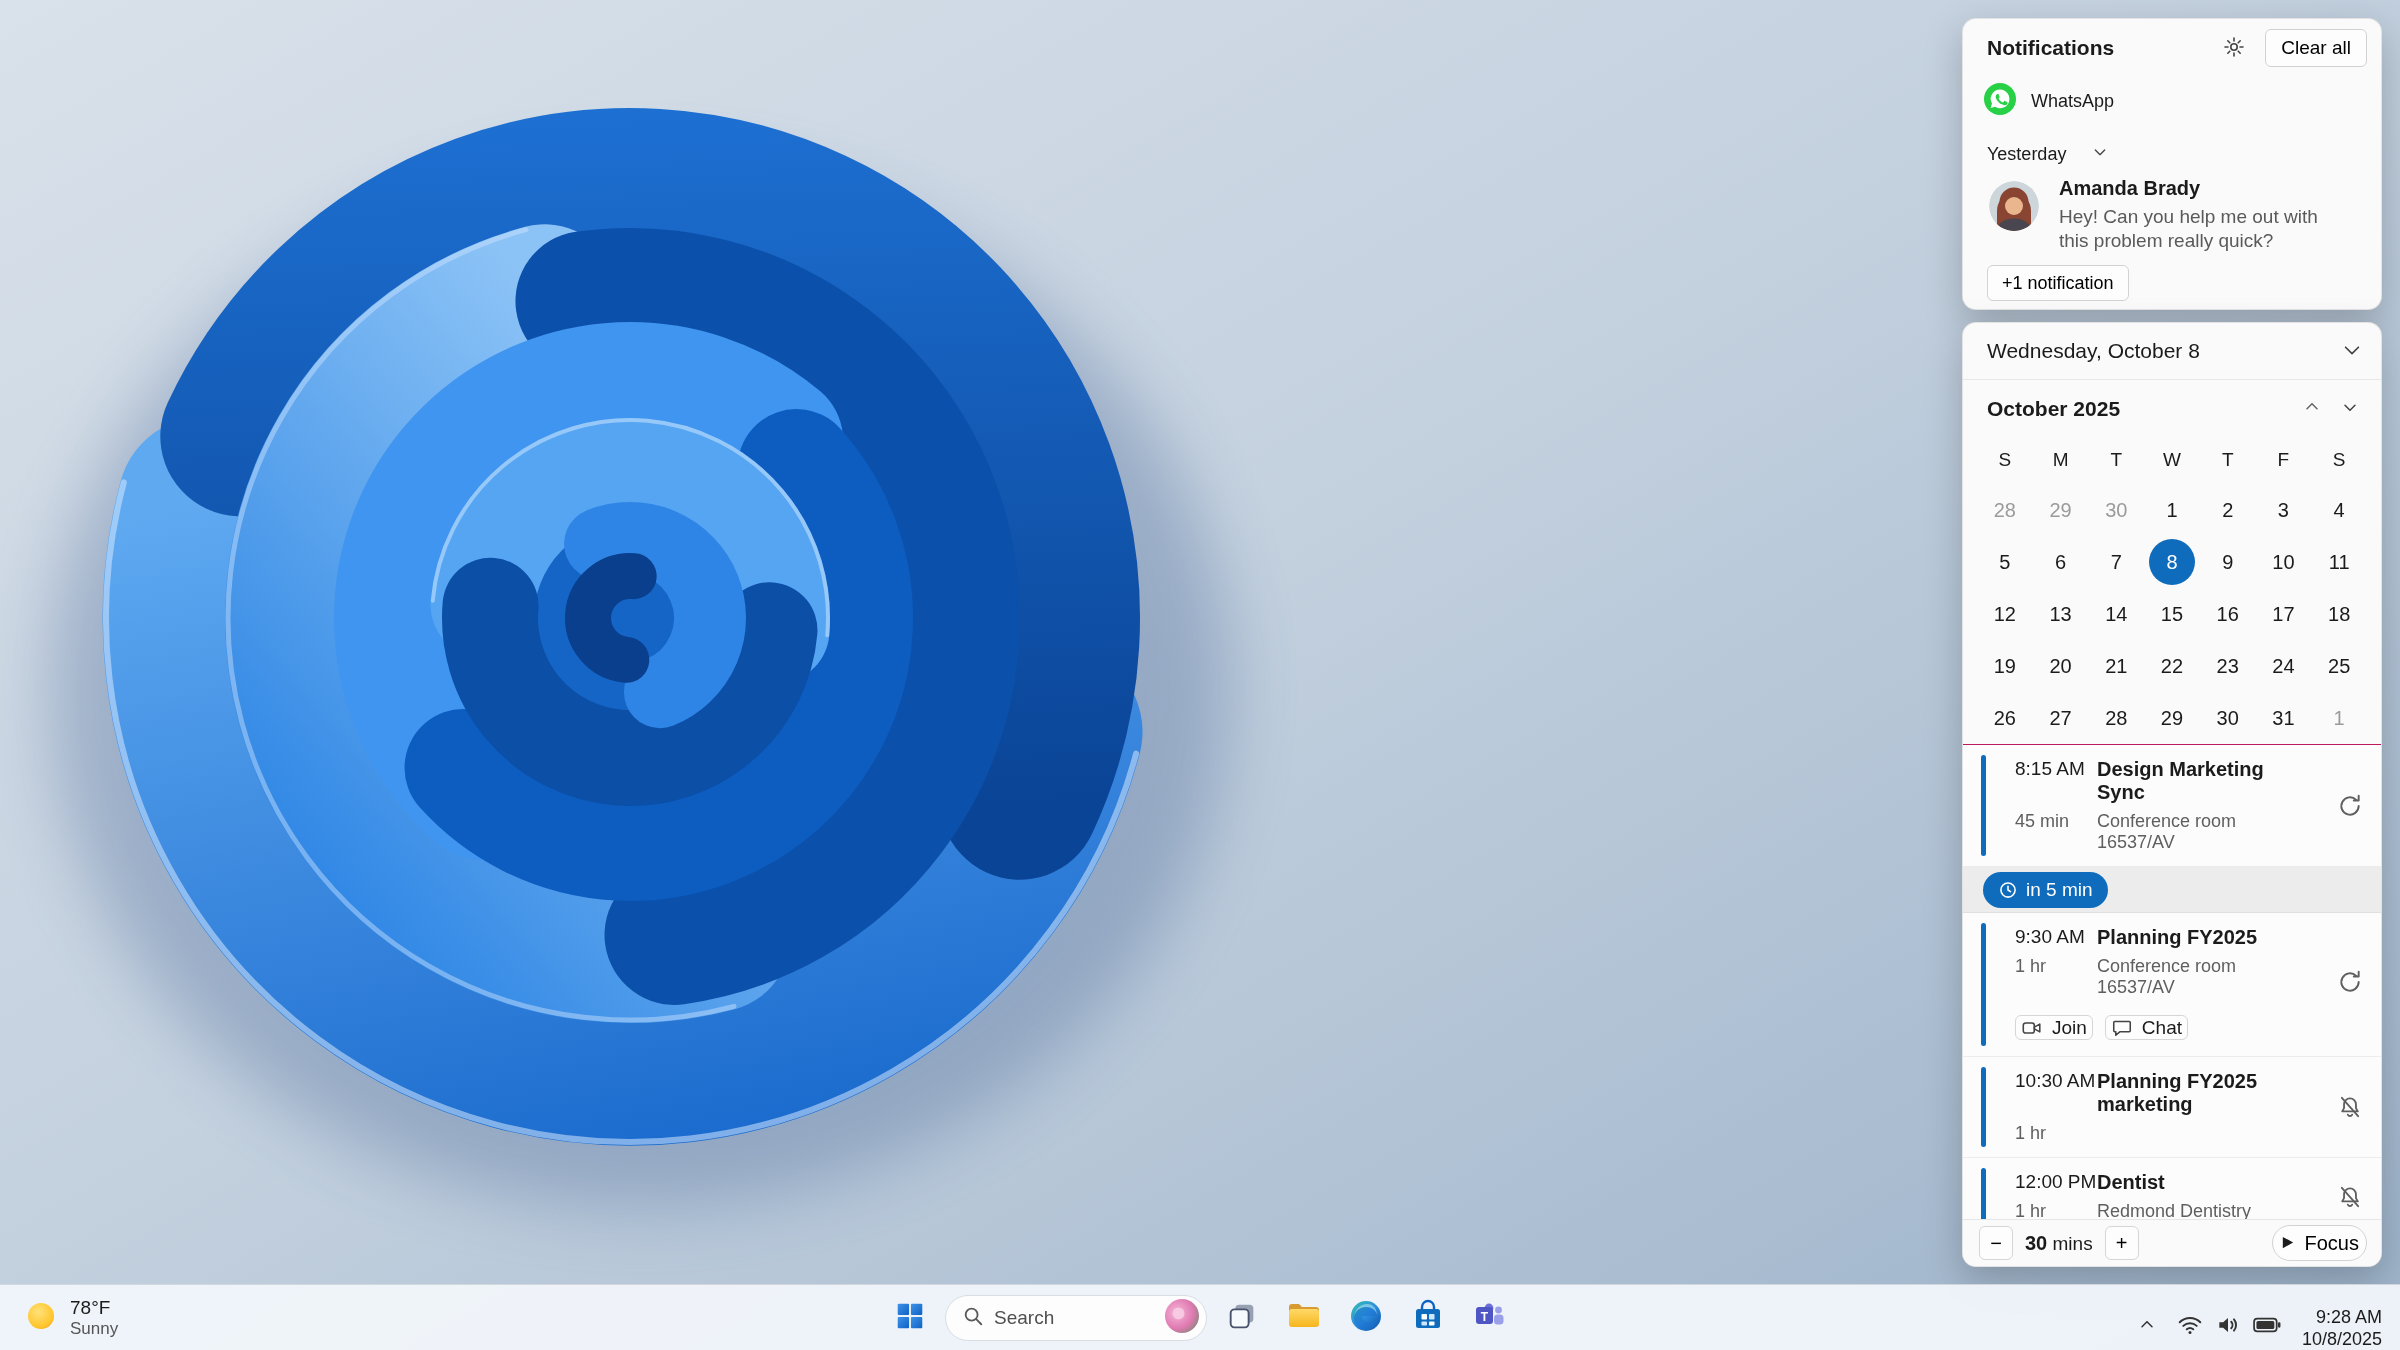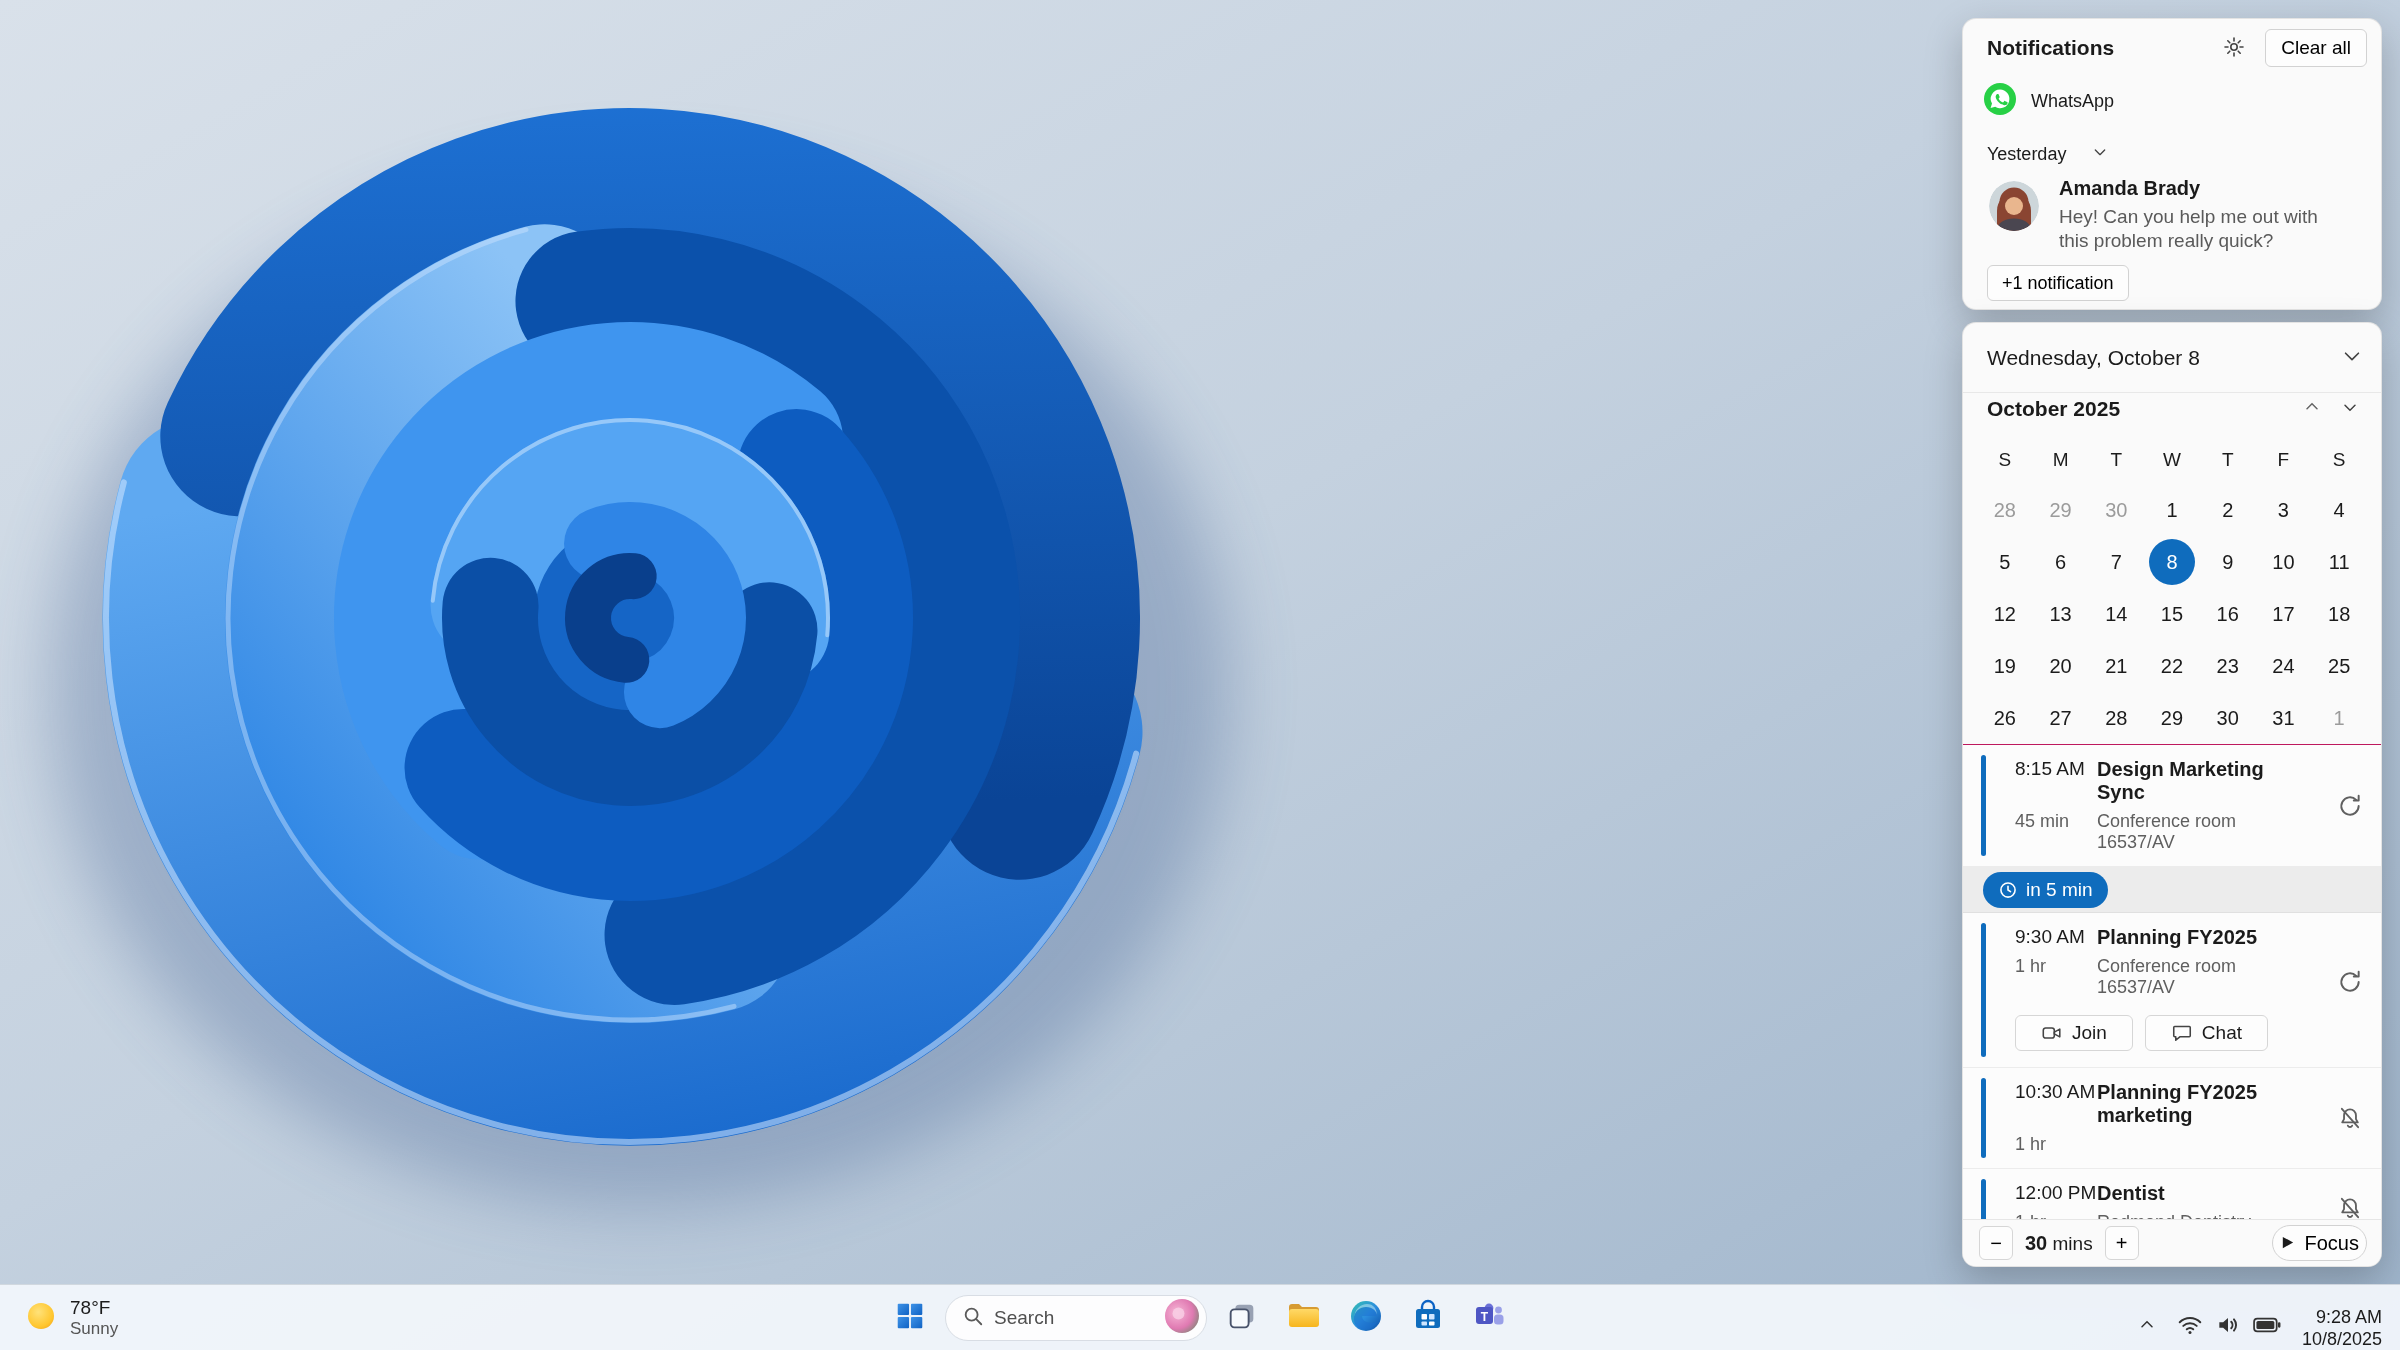--- a/index.html
+++ b/index.html
@@ -26,21 +26,21 @@
   .app-row{position:absolute;top:62px;left:20px;right:20px;height:40px;display:flex;align-items:center;gap:14px;font-size:18px}
   .group-row{position:absolute;top:120px;left:24px;height:30px;display:flex;align-items:center;gap:26px;font-size:18px;cursor:pointer}
   .notif-item{position:absolute;top:154px;left:0;right:0;height:90px;cursor:pointer}
   .notif-avatar{position:absolute;top:8px;left:26px;width:50px;height:50px;border-radius:50%;overflow:hidden}
   .notif-sender{position:absolute;top:4px;left:96px;font-size:20px;font-weight:700}
   .notif-msg{position:absolute;top:32px;left:96px;right:34px;font-size:19px;line-height:24px;color:#5a5a5a}
   .more-btn{position:absolute;top:246px;left:24px;height:36px;padding:0 14px;font-size:18px;border:1px solid #d2d2d2;
     border-radius:6px;background:#fdfdfd;display:flex;align-items:center;font-family:inherit;cursor:pointer}
 
   
-  .cal-dateheader{position:absolute;top:0;left:0;right:0;height:70px;display:flex;align-items:center;
+  .cal-dateheader{position:absolute;top:0;left:0;right:0;height:57px;display:flex;align-items:center;
     padding:0 10px 0 24px;border-bottom:1px solid #e8e8e8;font-size:21px}
   .cal-monthnav{position:absolute;top:58px;left:0;right:0;height:55px;display:flex;align-items:center;padding:0 12px 0 24px}
   .month-label{font-size:21px;font-weight:700;flex:1}
   .nav-btn{width:38px;height:38px;border:none;background:transparent;border-radius:6px;
     display:flex;align-items:center;justify-content:center;cursor:pointer}
   .cal-dayhead{position:absolute;top:113px;left:14px;right:14px;height:48px;display:grid;
     grid-template-columns:repeat(7,1fr);align-items:center;justify-items:center;font-size:19px}
   .cal-grid{position:absolute;top:161px;left:14px;right:14px;display:grid;grid-template-columns:repeat(7,1fr);
     grid-auto-rows:52px;justify-items:center;align-items:center;font-size:20px}
   .cal-cell{width:46px;height:46px;display:flex;align-items:center;justify-content:center;border-radius:50%;cursor:pointer}
@@ -52,21 +52,21 @@
   .event{position:relative;border-bottom:1px solid #ececec;cursor:pointer}
   .event .bar{position:absolute;left:18px;top:10px;bottom:10px;width:5px;border-radius:3px;background:#0f6cbd}
   .ev-grid{display:grid;grid-template-columns:82px 1fr;row-gap:7px;padding:13px 64px 13px 52px}
   .ev-time{grid-column:1;grid-row:1;font-size:19px}
   .ev-title{grid-column:2;grid-row:1;font-size:20px;font-weight:600}
   .ev-dur{grid-column:1;grid-row:2;font-size:18px;color:#5f5f5f}
   .ev-loc{grid-column:2;grid-row:2;font-size:18px;color:#5f5f5f}
   .ev-icon{position:absolute;right:18px;top:50%;transform:translateY(-50%);display:flex}
   .event.has-actions .ev-icon{top:56px;transform:none}
   .ev-actions{display:flex;gap:12px;padding:4px 0 16px 52px}
-  .ev-btn{display:flex;align-items:center;gap:9px;height:36px;padding:0 25px;font-size:19px;color:#1b1b1b;
+  .ev-btn{display:flex;align-items:center;gap:9px;height:25px;padding:0 5px;font-size:19px;color:#1b1b1b;
     border:1px solid #d6d6d6;border-radius:6px;background:#fdfdfd;font-family:inherit;cursor:pointer}
   .reminder-strip{height:46px;background:#ececec;display:flex;align-items:center;padding-left:20px;border-bottom:1px solid #e0e0e0}
   .pill{display:inline-flex;align-items:center;gap:8px;height:36px;padding:0 15px;border-radius:18px;
     background:#0f6cbd;color:#fff;font-size:19px}
 
   
   #focus-bar{position:absolute;left:0;right:0;bottom:0;height:47px;border-top:1px solid #e6e6e6;
     display:flex;align-items:center;padding:0 14px 0 16px;background:#fafafa}
   .step-btn{width:34px;height:34px;border:1px solid #d6d6d6;border-radius:6px;background:#fdfdfd;font-size:20px;
     display:flex;align-items:center;justify-content:center;font-family:inherit;cursor:pointer}

